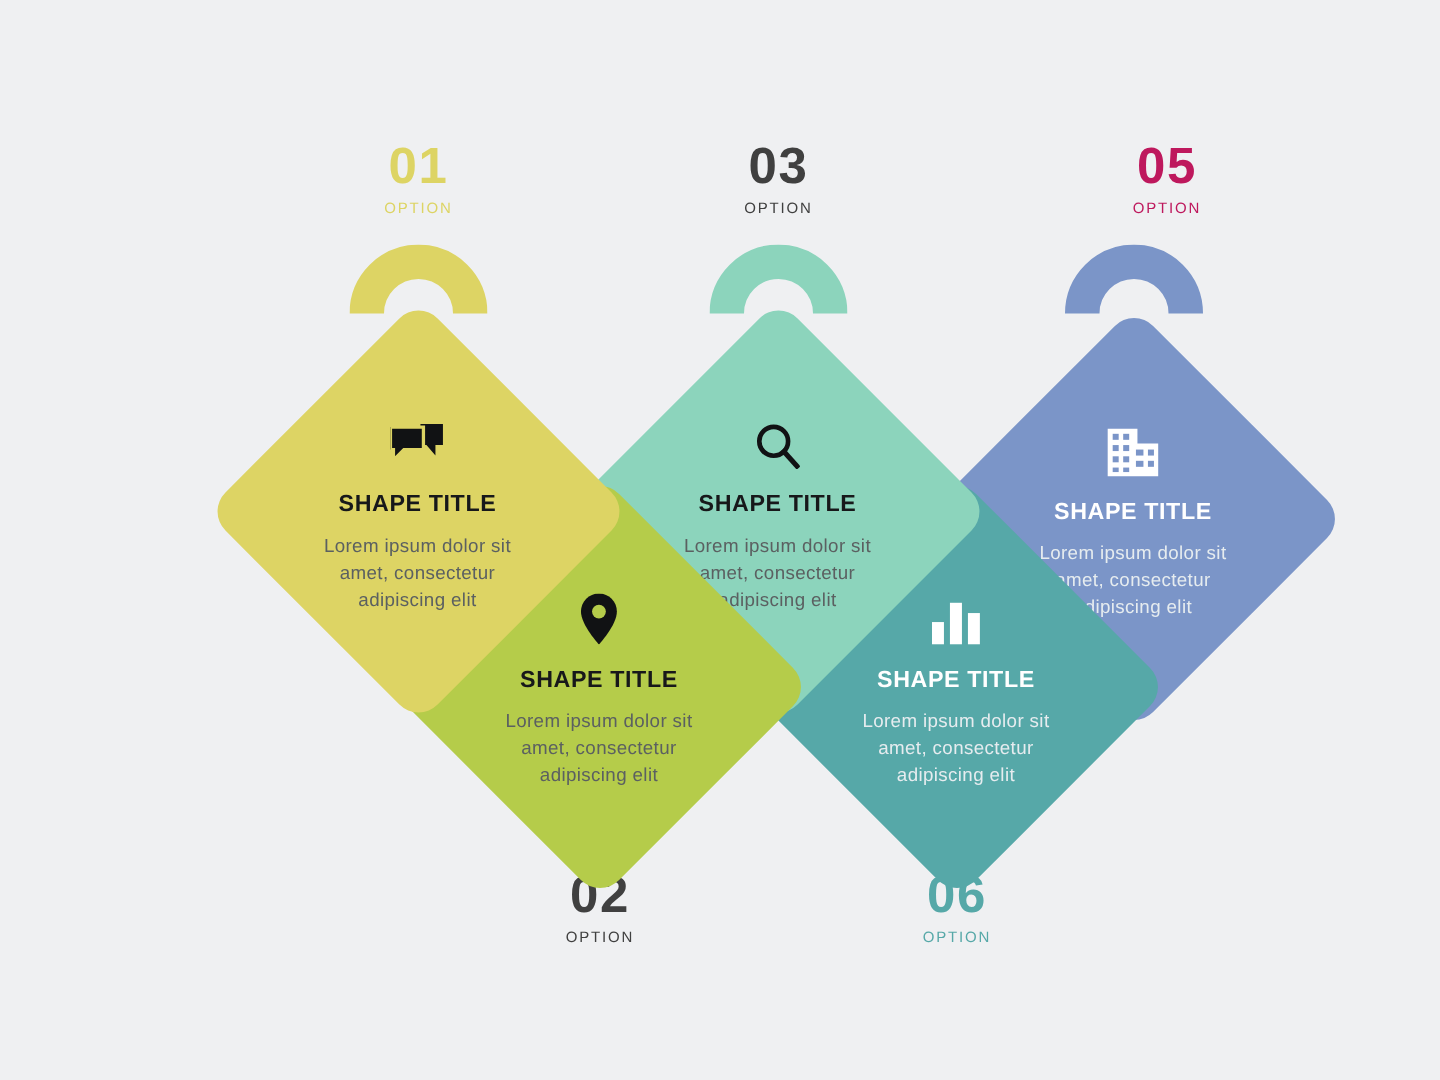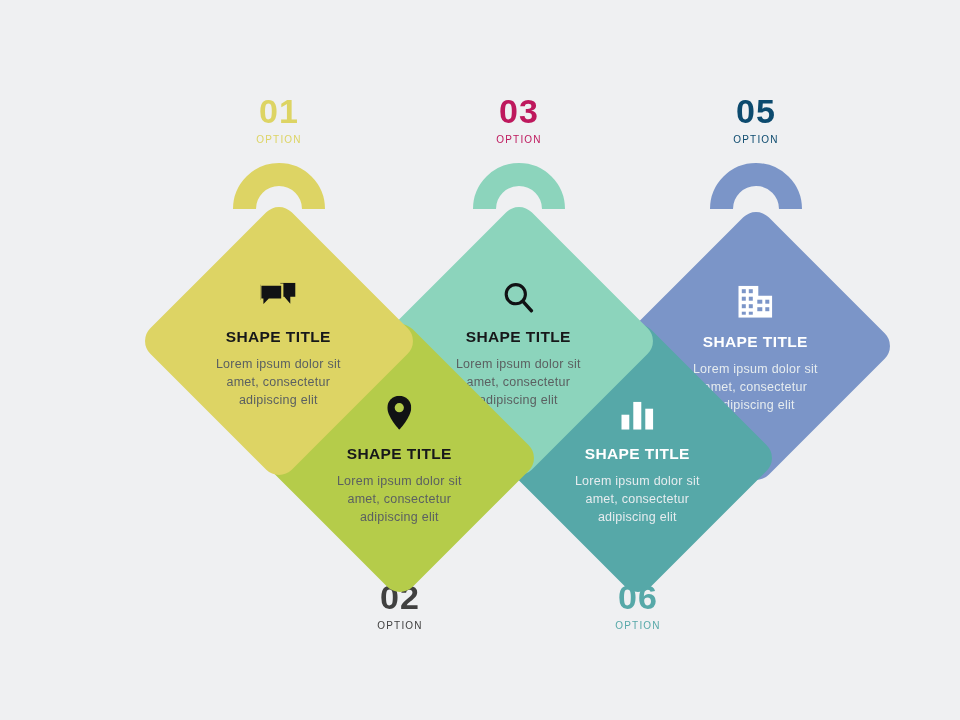--- a/index.html
+++ b/index.html
@@ -162,21 +162,21 @@
         <svg width="24" height="34" viewBox="0 0 24 34" aria-hidden="true">
           <path d="M12 0 C5.4 0 0 5.4 0 12 C0 21 12 34 12 34 C12 34 24 21 24 12 C24 5.4 18.6 0 12 0 Z" fill="#111214"></path>
           <circle cx="12" cy="12" r="4.6" fill="#b5cc4a"></circle>
         </svg>
       </div>
       <div class="card-title">SHAPE TITLE</div>
       <div class="card-desc">Lorem ipsum dolor sit amet, consectetur adipiscing elit</div>
     </div>
   </div>
 
-  <div class="caption" style="left:400px; top:92px; color:#be185d;">
+  <div class="caption" style="left:400px; top:92px; color:#404040;">
     <span class="num">03</span>
     <span class="opt">OPTION</span>
   </div>
   <div class="arc up" style="left:434px; top:163px; color:#8cd4bc;">
     <div class="ring"></div>
   </div>
   <div class="card c3 tone-dark z3" style="left:380px; top:241px;">
     <div class="card-inner anchor">
       <div class="card-icon">
         <svg width="30" height="31" viewBox="0 0 30 31" aria-hidden="true">
@@ -203,21 +203,21 @@
           <rect x="0" y="13" width="8" height="15" fill="#ffffff"></rect>
           <rect x="12" y="0" width="8" height="28" fill="#ffffff"></rect>
           <rect x="24" y="7" width="8" height="21" fill="#ffffff"></rect>
         </svg>
       </div>
       <div class="card-title">SHAPE TITLE</div>
       <div class="card-desc">Lorem ipsum dolor sit amet, consectetur adipiscing elit</div>
     </div>
   </div>
 
-  <div class="caption" style="left:637px; top:92px; color:#0c4a6e;">
+  <div class="caption" style="left:659px; top:92px; color:#be185d;">
     <span class="num">05</span>
     <span class="opt">OPTION</span>
   </div>
   <div class="arc up" style="left:671px; top:163px; color:#7b95c8;">
     <div class="ring"></div>
   </div>
   <div class="card c5 tone-light z5" style="left:617px; top:246px;">
     <div class="card-inner anchor">
       <div class="card-icon">
         <svg width="34" height="32" viewBox="0 0 34 32" aria-hidden="true">

